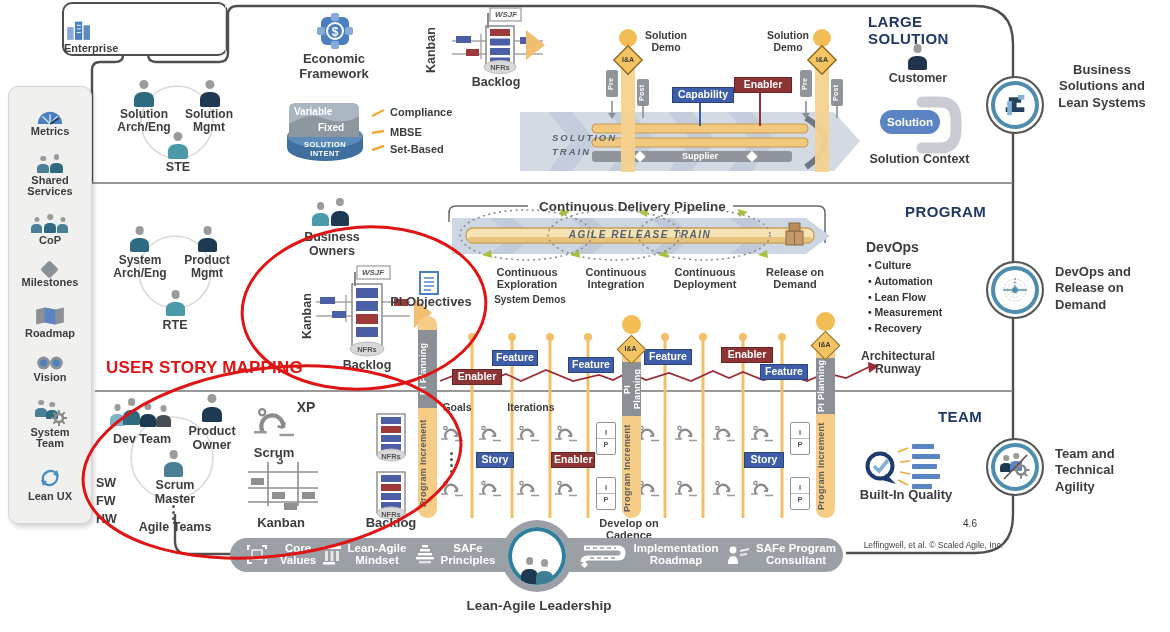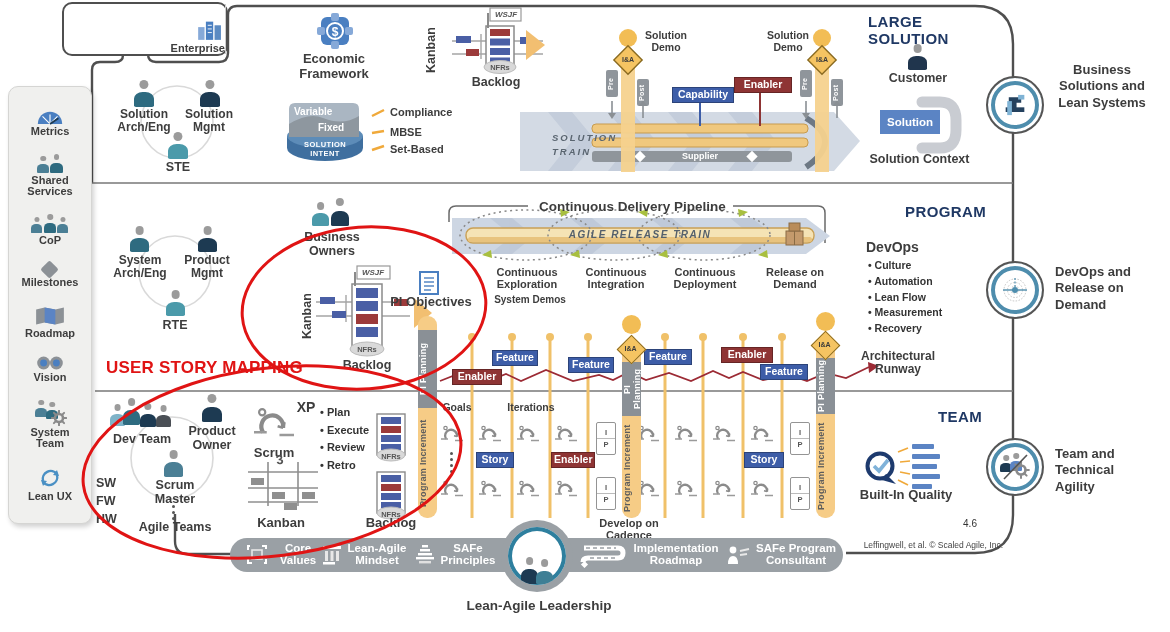--- a/index.html
+++ b/index.html
@@ -19,21 +19,21 @@
       width:46%;aspect-ratio:1/1;border-radius:50%;background:var(--h,#9b9b9b)}
   .pe::after{content:"";position:absolute;bottom:0;left:2%;width:96%;height:54%;
       background:var(--c,#2e6b80);border-radius:45% 45% 10% 10%}
   .sidebar{left:8px;top:86px;width:82px;height:428px;background:#f0f0ee;border:1px solid #d5d5d3;
       border-radius:10px;box-shadow:2px 3px 5px rgba(0,0,0,.18);z-index:5;display:flex;
       flex-direction:column;justify-content:space-evenly;align-items:center;padding:4px 0}
   .sbitem{display:flex;flex-direction:column;align-items:center;gap:1px}
   .sblbl{font-weight:bold;color:#3d3d3d;font-size:11px;text-align:center;line-height:1.05}
   .tabbox{left:62px;top:2px;width:162px;height:50px;background:#fff;border:2.5px solid #4f4f4f;
       border-radius:10px;z-index:4;display:flex}
-  .tabhalf{flex:1;display:flex;flex-direction:column;align-items:flex-end;justify-content:flex-start;padding-top:14px}
+  .tabhalf{flex:1;display:flex;flex-direction:column;align-items:flex-start;justify-content:flex-start;padding-top:14px}
   .pcirc{position:absolute;width:54px;height:54px;border-radius:50%;background:#fff;border:2px solid #555;
       box-shadow:inset 0 0 0 3px #fff,inset 0 0 0 7px #4e8dad;display:flex;align-items:center;
       justify-content:center;z-index:4}
   .ybar{position:absolute;background:#f6cc86;border-radius:9px;z-index:2}
   .gseg{position:absolute;background:#8a9096;z-index:2}
   .btxt{font-weight:bold;font-size:9px;letter-spacing:.3px}
   .ipbox{position:absolute;width:18px;height:31px;background:#fff;border:1.5px solid #949494;
       border-radius:2px;z-index:3;display:flex;flex-direction:column;align-items:center;
       justify-content:center;font-size:7.5px;font-weight:bold;color:#555;line-height:1.5}
   .ipbox span{display:block;width:100%;text-align:center}
@@ -453,21 +453,21 @@
 <div class="a vt btxt" style="left:607px;top:72px;height:24px;width:10px;color:#fff;font-size:7px;z-index:3">Pre</div>
 <div class="a vt btxt" style="left:638px;top:81px;height:24px;width:10px;color:#fff;font-size:7px;z-index:3">Post</div>
 <div class="a vt btxt" style="left:801px;top:72px;height:24px;width:10px;color:#fff;font-size:7px;z-index:3">Pre</div>
 <div class="a vt btxt" style="left:832px;top:81px;height:24px;width:10px;color:#fff;font-size:7px;z-index:3">Post</div>
 
 <i class="pe" style="left:908px;top:44px;width:19px;height:26px;--c:#20354d;z-index:3"></i>
 <div class="a l" style="left:885px;top:71px;width:66px;font-size:12.5px;z-index:3">Customer</div>
 <svg class="a" style="left:900px;top:96px;z-index:2" width="62" height="58" viewBox="0 0 62 58">
       <path d="M22,6 H40 Q56,6 56,24 V34 Q56,52 40,52 H22" fill="none" stroke="#c9ccd2" stroke-width="11" stroke-linecap="round"></path>
     </svg>
-<div class="a" style="left:880px;top:110px;width:60px;height:24px;background:#5b84c4;border-radius:0;color:#fff;font-weight:bold;font-size:11.5px;display:flex;align-items:center;justify-content:center;z-index:3">Solution</div>
+<div class="a" style="left:880px;top:110px;width:60px;height:24px;background:#5b84c4;border-radius:12px;color:#fff;font-weight:bold;font-size:11.5px;display:flex;align-items:center;justify-content:center;z-index:3">Solution</div>
 <div class="a l" style="left:862px;top:152px;width:115px;font-size:12.5px;z-index:3">Solution Context</div>
 
 <div class="pcirc" style="left:986px;top:76px">
   <svg width="28" height="28" viewBox="0 0 36 36">
         <path d="M10,8 h16 v7 h-6 v8 h-10 z" fill="#24415e"></path>
         <rect x="6" y="21" width="24" height="6" fill="#24415e"></rect>
         <rect x="8" y="13" width="6" height="18" fill="#7fb3d5"></rect>
         <rect x="22" y="5" width="8" height="6" fill="#7fb3d5"></rect>
       </svg>
 </div>
@@ -597,26 +597,20 @@
     </div>
 <div class="a l" style="left:132px;top:520px;width:86px;font-size:12.5px;z-index:3">Agile Teams</div>
 <div class="a l" style="left:96px;top:474px;width:28px;font-size:12.5px;text-align:left;line-height:1.45;z-index:3">
   <div>SW</div>
   <div>FW</div>
   <div>HW</div>
 </div>
 
 <div class="a l" style="left:292px;top:400px;width:28px;font-size:14px;z-index:3">XP</div>
 <div class="a l" style="left:246px;top:446px;width:56px;font-size:13px;z-index:3">Scrum</div>
-<div class="a" style="left:320px;top:404px;z-index:3">
-  <div class="prli">Plan</div>
-  <div class="prli">Execute</div>
-  <div class="prli">Review</div>
-  <div class="prli">Retro</div>
-</div>
 <div class="a" style="left:276px;top:452px;font-size:13px;color:#555;font-weight:bold;transform:rotate(-8deg);z-index:3">3</div>
 <div class="a l" style="left:250px;top:516px;width:62px;font-size:13px;z-index:3">Kanban</div>
 <div class="nfr" style="left:378px;top:452px;width:26px">NFRs</div>
 <div class="nfr" style="left:378px;top:510px;width:26px">NFRs</div>
 <div class="a l" style="left:360px;top:516px;width:62px;font-size:13px;z-index:3">Backlog</div>
 
 <div class="a l" style="left:440px;top:402px;width:34px;font-size:10.5px;z-index:3">Goals</div>
 <div class="a l" style="left:500px;top:402px;width:62px;font-size:10.5px;z-index:3">Iterations</div>
 <div class="dotcol" style="left:450px;top:452px">
       <i></i>

